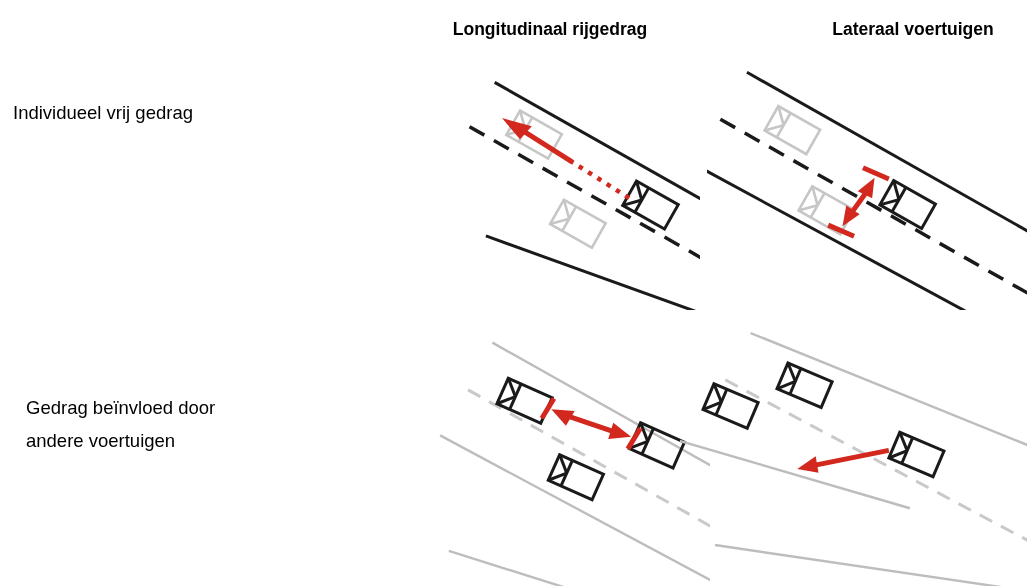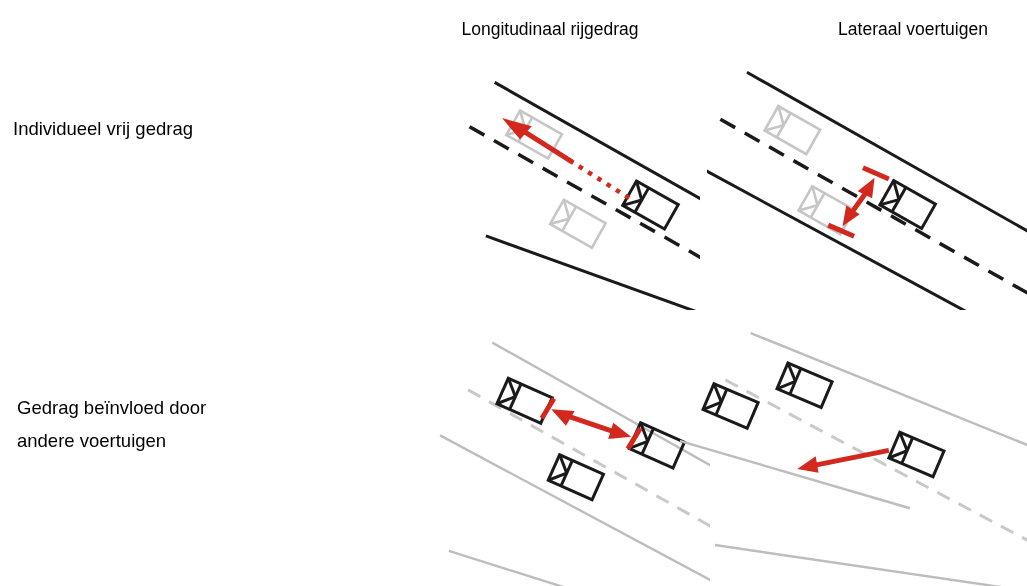--- a/index.html
+++ b/index.html
@@ -4,21 +4,21 @@
 <style>
   :root{
     --line_black:#1a1a1a; --ghost_gray:#c6c6c6; --road_gray:#bdbdbd;
     --road_gray_dash:#c9c9c9; --arrow_red:#d3281e; --background:#ffffff; --text:#000000;
   }
   html,body{margin:0;padding:0}
   body{
     width:1027px;height:586px;background:var(--background);
     font-family:"Liberation Sans",sans-serif;position:relative;overflow:hidden;color:var(--text);
   }
-  .header{position:absolute;font-weight:normal;font-size:17.5px;text-align:center;white-space:nowrap}
+  .header{position:absolute;font-weight:bold;font-size:17.5px;text-align:center;white-space:nowrap}
   .rowlabel{position:absolute;font-size:18.5px;line-height:33px}
   svg.panel{position:absolute;overflow:hidden}
   .road-black{stroke:var(--line_black);stroke-width:3;fill:none}
   .black-dashed{stroke:var(--line_black);stroke-width:3.5;stroke-dasharray:17 11;fill:none}
   .road-gray{stroke:var(--road_gray);stroke-width:2.4;fill:none}
   .gray-dashed{stroke:var(--road_gray_dash);stroke-width:3;stroke-dasharray:14 10;fill:none}
   .ghost{stroke:var(--ghost_gray);stroke-width:2.6;fill:none}
   .black-car{stroke:var(--line_black);stroke-width:3;fill:none}
   .red-shaft{stroke:var(--arrow_red);stroke-width:5;fill:none}
   .red-cap{stroke:var(--arrow_red);stroke-width:5;fill:none}
@@ -35,22 +35,22 @@
       <line x1="-10" y1="-14" x2="-10" y2="14"></line>
       <line x1="-24" y1="-14" x2="-10" y2="0"></line>
       <line x1="-24" y1="14" x2="-10" y2="0"></line>
     </g>
   </defs>
 </svg>
 
 <div class="header" style="left:400px;top:19px;width:300px">Longitudinaal rijgedrag</div>
 <div class="header" style="left:803px;top:19px;width:220px">Lateraal voertuigen</div>
 
-<div class="rowlabel" style="left:13px;top:112px">Individueel vrij gedrag</div>
-<div class="rowlabel" style="left:17px;top:391px;width:235px">Gedrag beïnvloed door andere voertuigen</div>
+<div class="rowlabel" style="left:13px;top:96px">Individueel vrij gedrag</div>
+<div class="rowlabel" style="left:26px;top:391px;width:235px">Gedrag beïnvloed door andere voertuigen</div>
 
 <svg class="panel" style="left:380px;top:60px" width="320" height="250" viewBox="0 0 320 250">
   <g transform="rotate(29.5 160 125)">
     <line class="road-black" x1="70" y1="58" x2="430" y2="58"></line>
     <line class="black-dashed" x1="70" y1="109" x2="430" y2="109"></line>
     <line class="road-black" x1="138" y1="196" x2="430" y2="146"></line>
     <use href="#car" class="ghost" transform="translate(130 84)"></use>
     <use href="#car" class="ghost" transform="translate(212 140)"></use>
     <use href="#car" class="black-car" transform="translate(266 88)"></use>
     <g>

